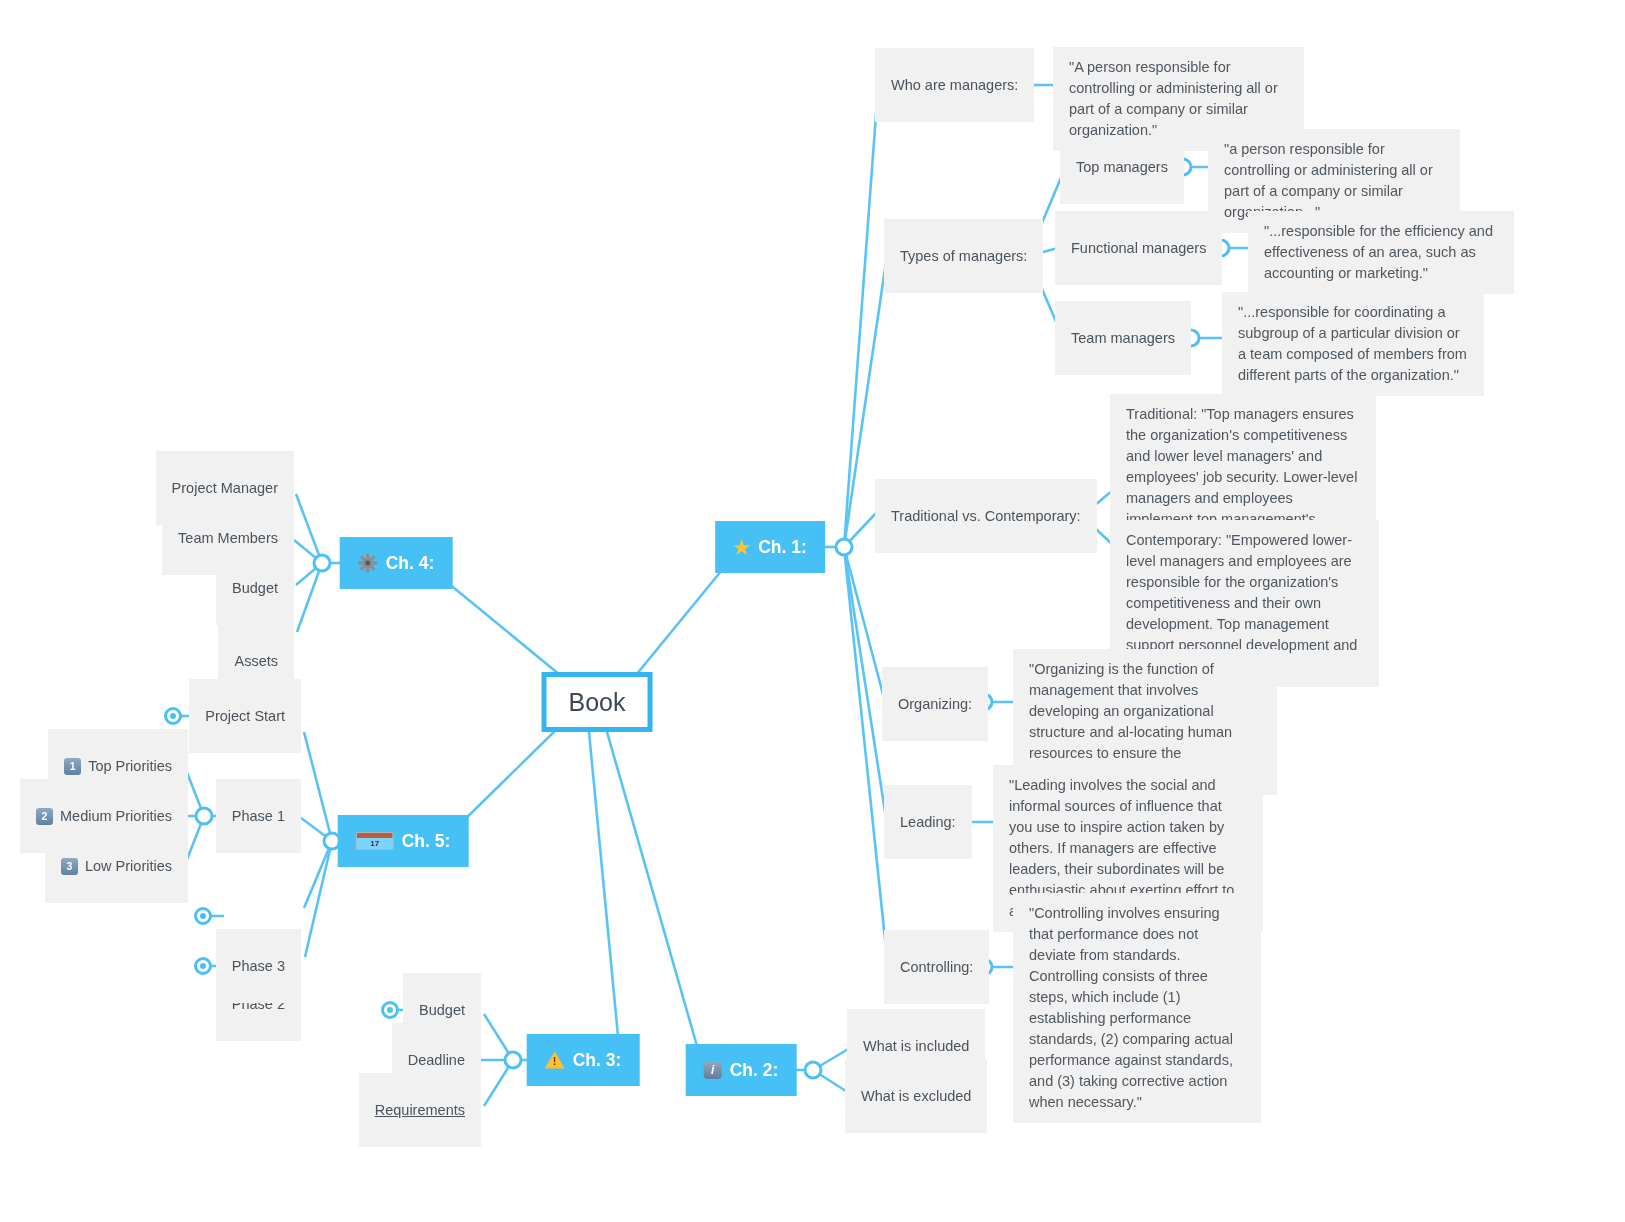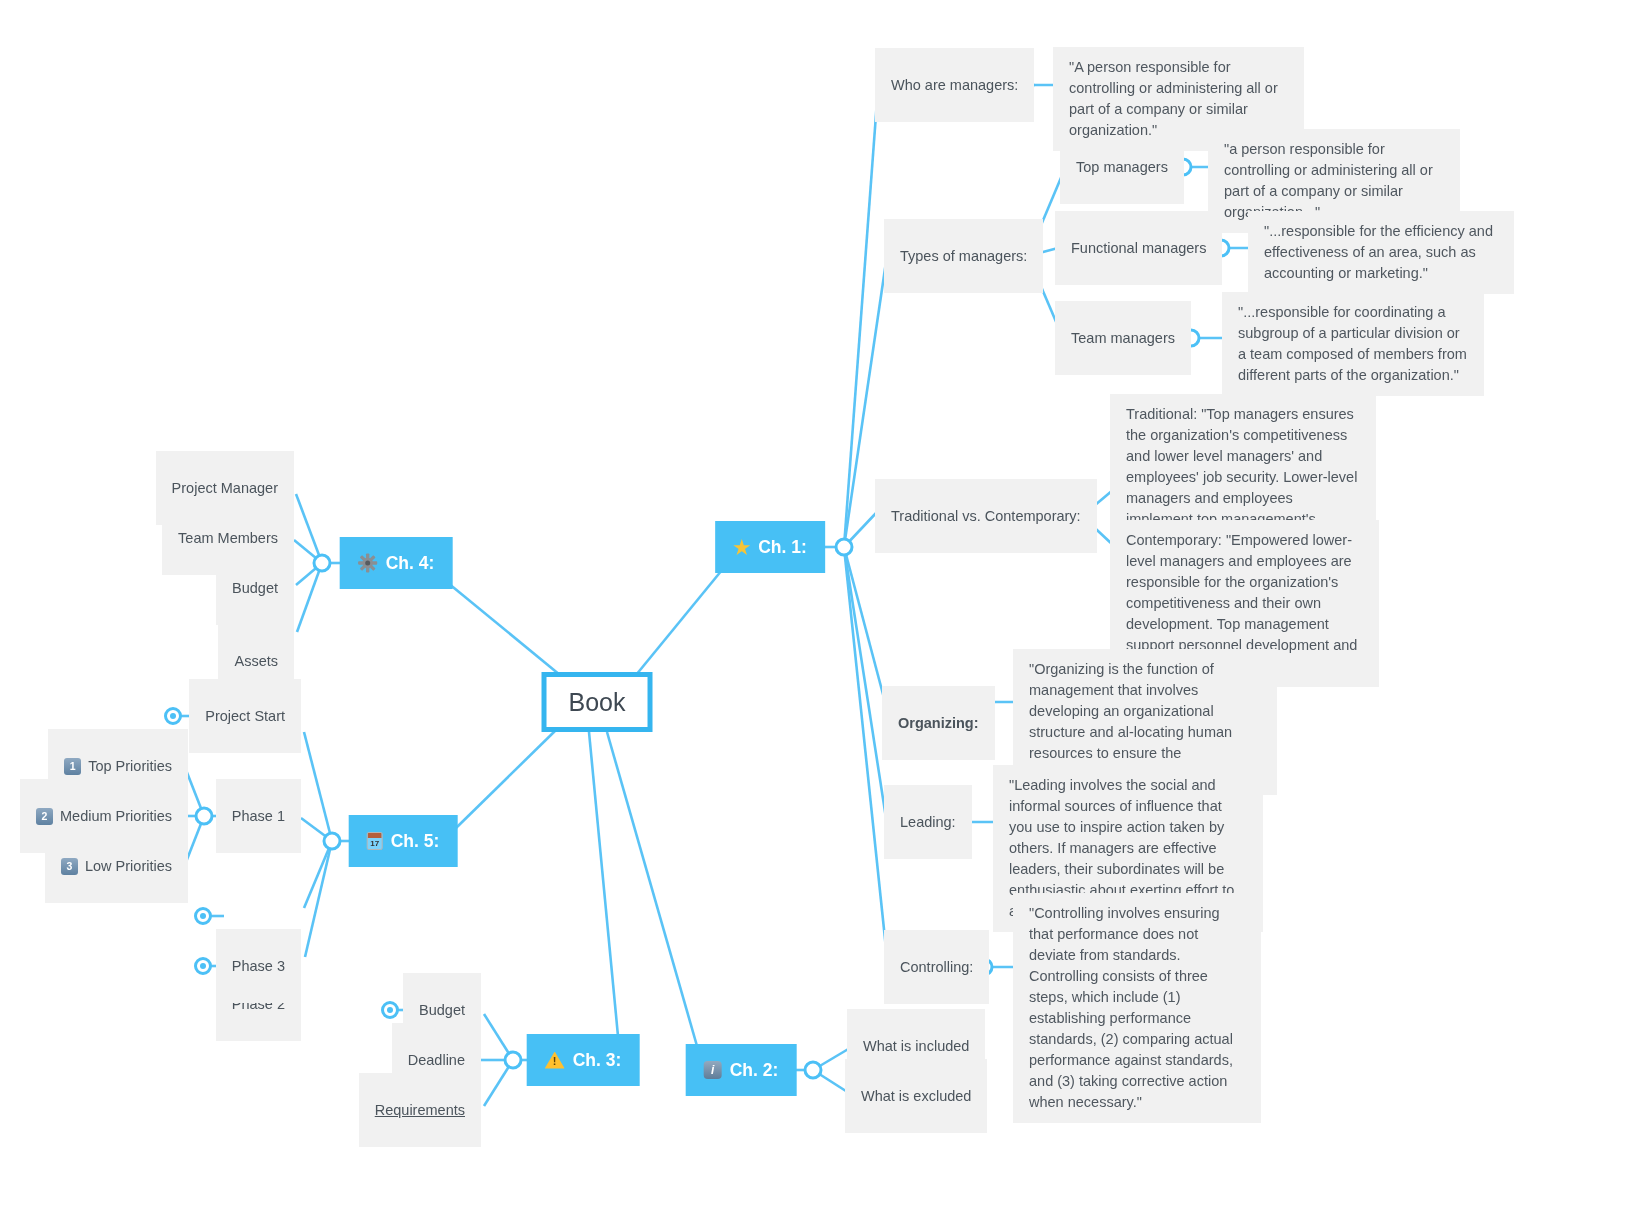--- a/index.html
+++ b/index.html
@@ -23,21 +23,21 @@
         color:#3e4852;cursor:pointer;}
 
   .icon{display:inline-flex;align-items:center;justify-content:center;flex:0 0 auto;}
   .star{color:#f7c437;font-size:19px;line-height:1;}
   .infob{width:18px;height:18px;border-radius:4px;background:linear-gradient(#93a9bf,#5f7d99);
          color:#ffffff;font-size:12px;font-weight:bold;font-style:italic;}
   .warn{position:relative;width:20px;height:17px;background:#ffc02e;
         clip-path:polygon(50% 0,100% 100%,0 100%);}
   .warn span{position:absolute;left:0;right:0;bottom:0;text-align:center;
              color:#5b4307;font-size:11px;font-weight:bold;line-height:15px;}
-  .cal{position:relative;width:16px;height:18px;background:#7dd3fc;border:1px solid #b5b5b5;
+  .cal{position:relative;width:38px;height:18px;background:#7dd3fc;border:1px solid #b5b5b5;
        border-radius:2px;box-sizing:border-box;overflow:hidden;}
   .cal .bar{position:absolute;top:0;left:0;right:0;height:5px;background:#b55f3c;}
   .cal .day{position:absolute;top:5px;left:0;right:0;bottom:0;display:flex;align-items:center;
             justify-content:center;font-size:8px;font-weight:bold;color:#333;}
   .keycap{width:17px;height:17px;border-radius:3px;background:linear-gradient(#8fa9c2,#5e81a1);
           color:#ffffff;font-size:10.5px;font-weight:bold;display:inline-flex;
           align-items:center;justify-content:center;margin-right:7px;flex:0 0 auto;}
   .gear{line-height:0;}
 </style>
 </head>
@@ -180,21 +180,21 @@
 
   <div class="glabel" style="left:875px;top:85px;">
       <span>Who are managers:</span>
     </div>
   <div class="glabel" style="left:884px;top:256px;">
       <span>Types of managers:</span>
     </div>
   <div class="glabel" style="left:875px;top:516px;">
       <span>Traditional vs. Contemporary:</span>
     </div>
-  <div class="glabel" style="left:882px;top:723px;font-weight:bold;">
+  <div class="glabel" style="left:882px;top:704px;">
       <span>Organizing:</span>
     </div>
   <div class="glabel" style="left:884px;top:822px;">
       <span>Leading:</span>
     </div>
   <div class="glabel" style="left:884px;top:967px;">
       <span>Controlling:</span>
     </div>
 
   <div class="glabel" style="left:1060px;top:167px;">

